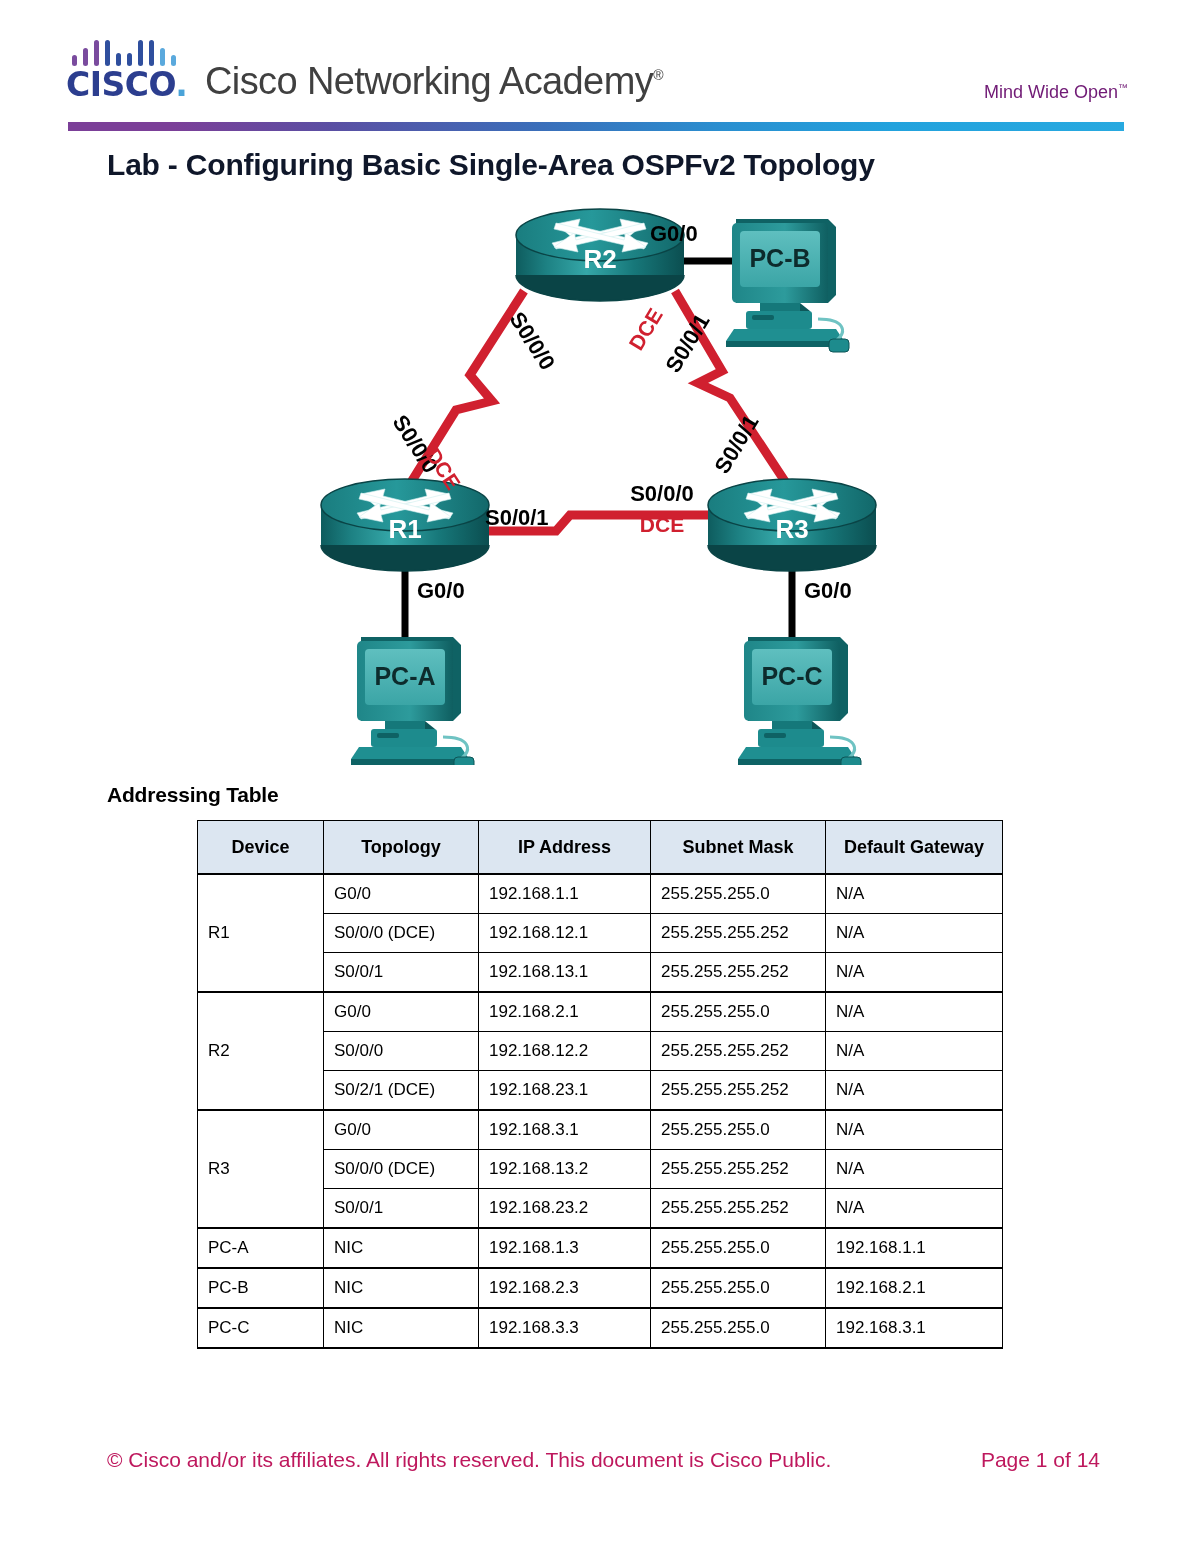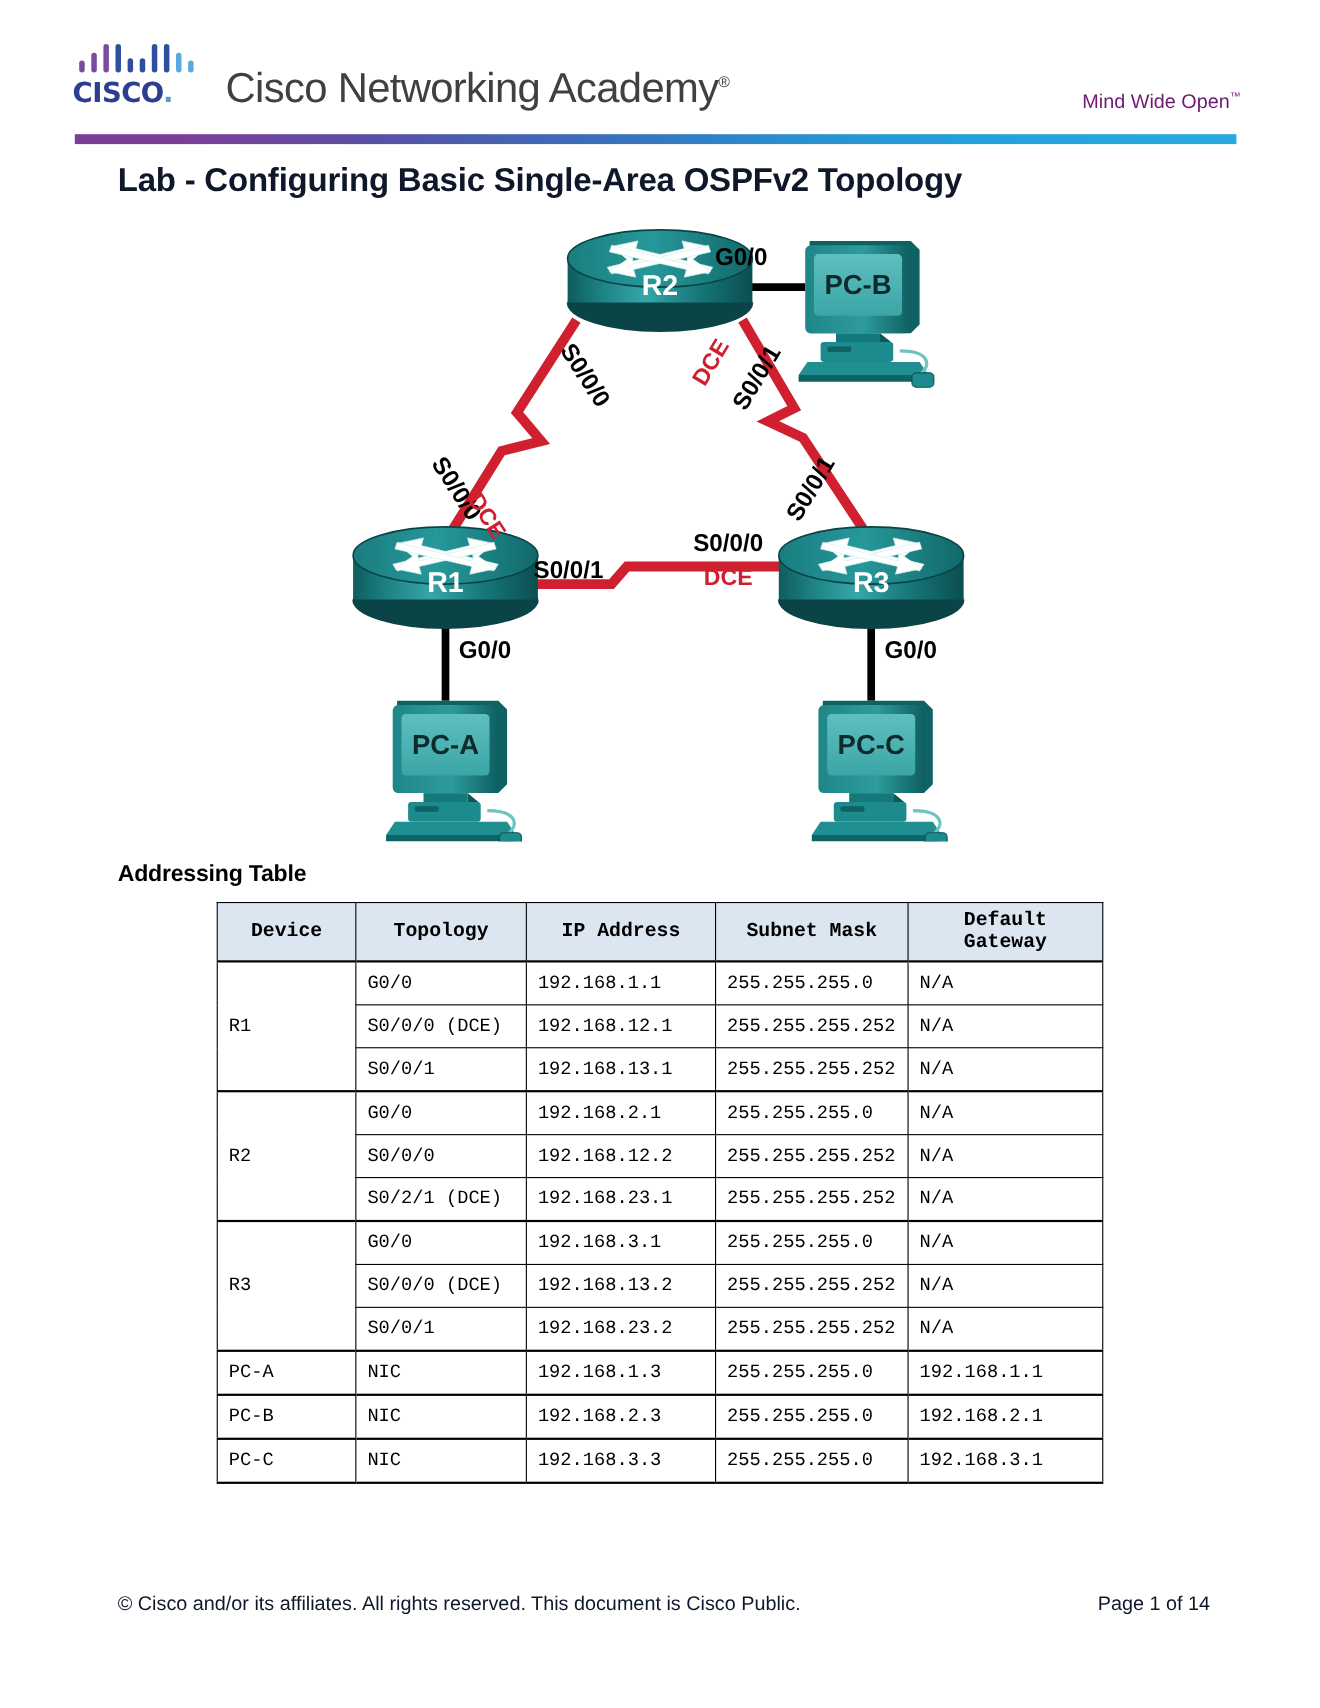--- a/index.html
+++ b/index.html
@@ -41,21 +41,21 @@
     width: 5px;
     border-radius: 2.5px;
     background: #2f4f9e;
   }
   .cisco-bars span.b-light { background: #5aa9dd; }
   .cisco-bars span.b-purple { background: #7a4b9e; }
   .cisco-wordmark {
     position: absolute;
     left: 0; top: 28px;
     font-family: "DejaVu Sans", sans-serif;
-    font-size: 25px;
+    font-size: 33px;
     font-weight: bold;
     letter-spacing: -0.5px;
     color: #2c3e8f;
     line-height: 42px;
   }
   .cisco-wordmark .dot { color: #4aa3d8; }
   .academy-title {
     position: absolute;
     left: 205px; top: 60px;
     font-family: "Liberation Sans", sans-serif;
@@ -130,21 +130,20 @@
     border-collapse: collapse;
     table-layout: fixed;
     font-family: "Liberation Sans", sans-serif;
     font-size: 17px;
   }
   .addr-table th, .addr-table td {
     border: 1px solid #000000;
     padding: 0 10px;
     height: 38px;
     vertical-align: middle;
-    font-family: Liberation Mono, monospace;
   }
   .addr-table thead th {
     background: #dce6f1;
     font-weight: bold;
     text-align: center;
     height: 52px;
     font-size: 18px;
   }
   .addr-table tbody td { text-align: left; }
   .addr-table td.devcell {
@@ -159,22 +158,22 @@
   .group-top td { border-top: 2px solid #000000; }
   .group-bot td { border-bottom: 2px solid #000000; }
 
   
   .footer {
     position: absolute;
     left: 0; top: 1448px;
     width: 1200px;
     height: 30px;
     font-family: "Liberation Sans", sans-serif;
-    font-size: 18px;
-    color: #0f172a;
+    font-size: 21px;
+    color: #be185d;
   }
   .footer-left {
     position: absolute;
     left: 107px; top: 0;
     white-space: nowrap;
   }
   .footer-right {
     position: absolute;
     right: 100px; top: 0;
     white-space: nowrap;

